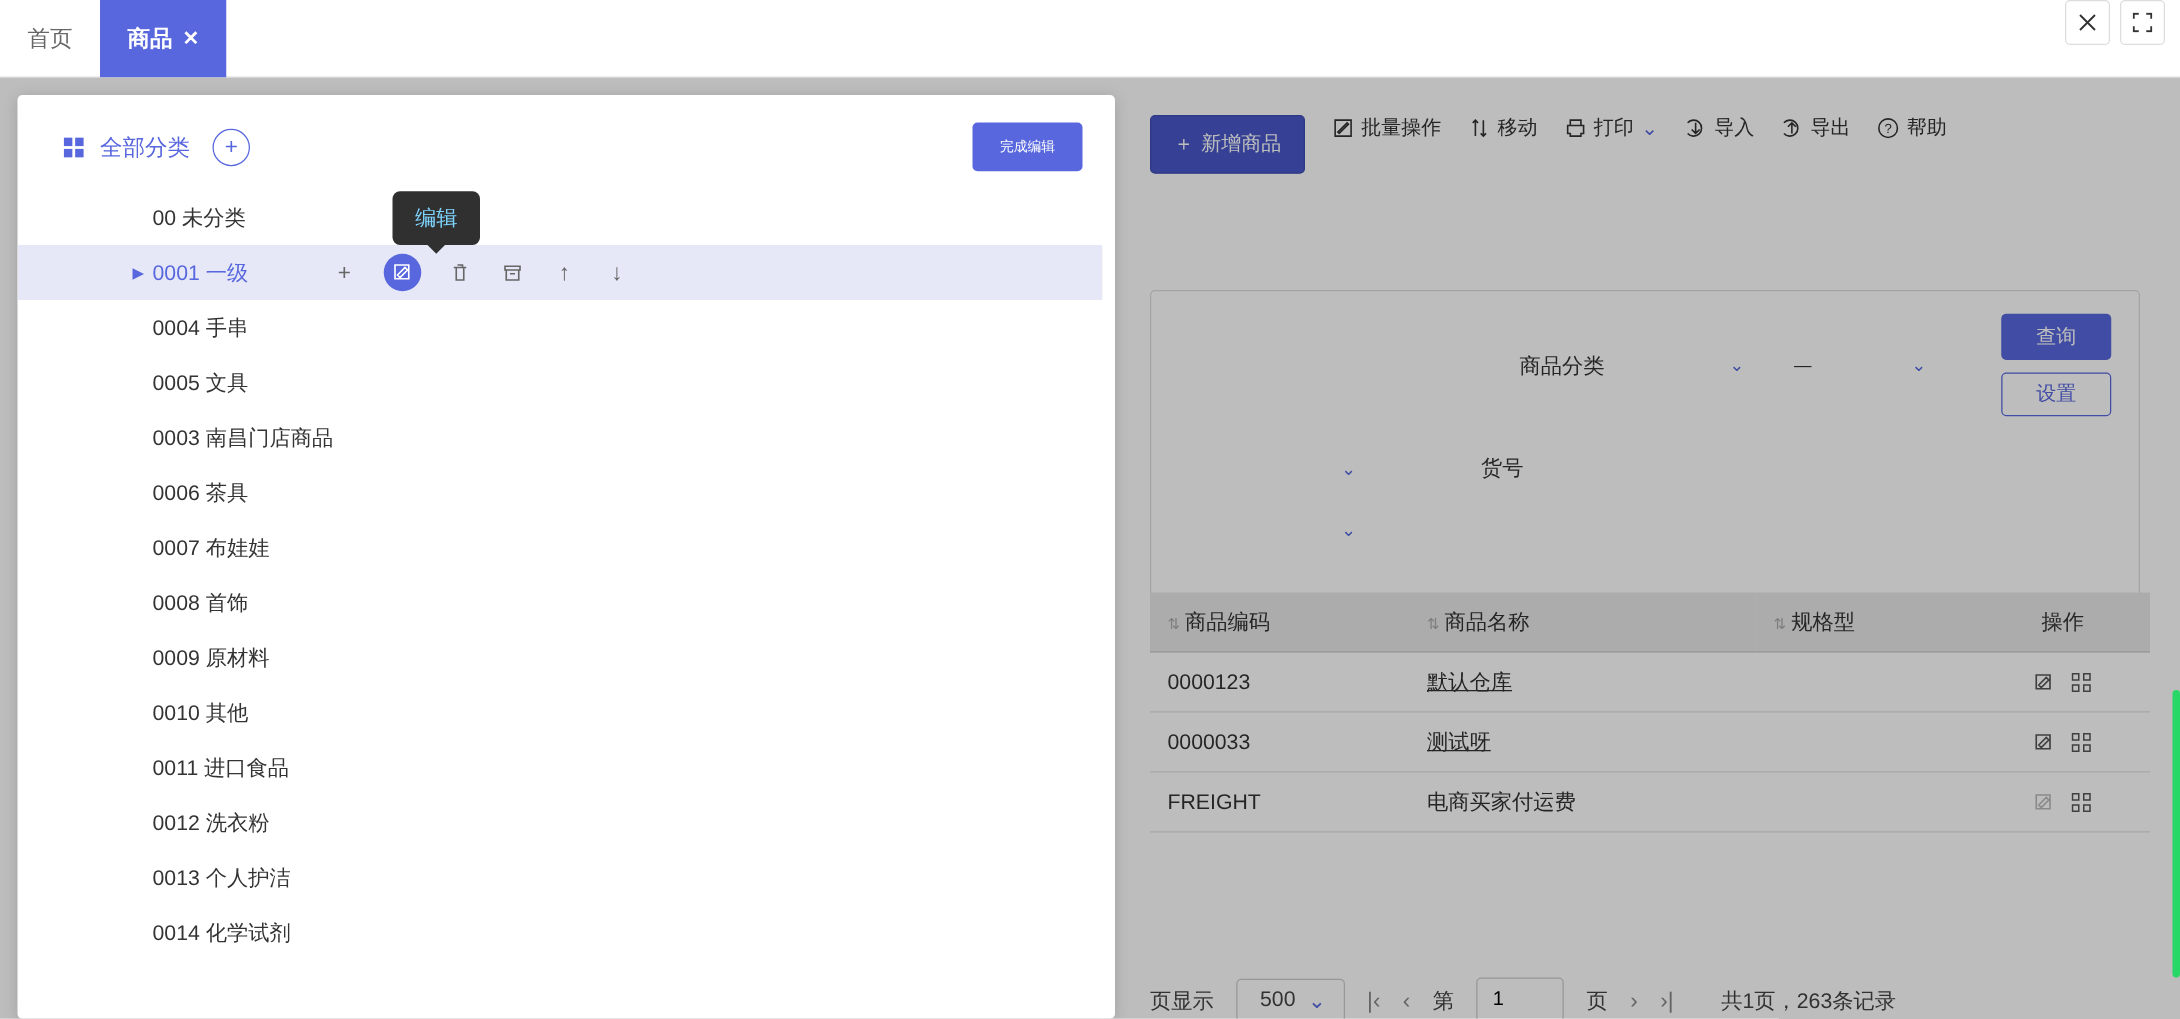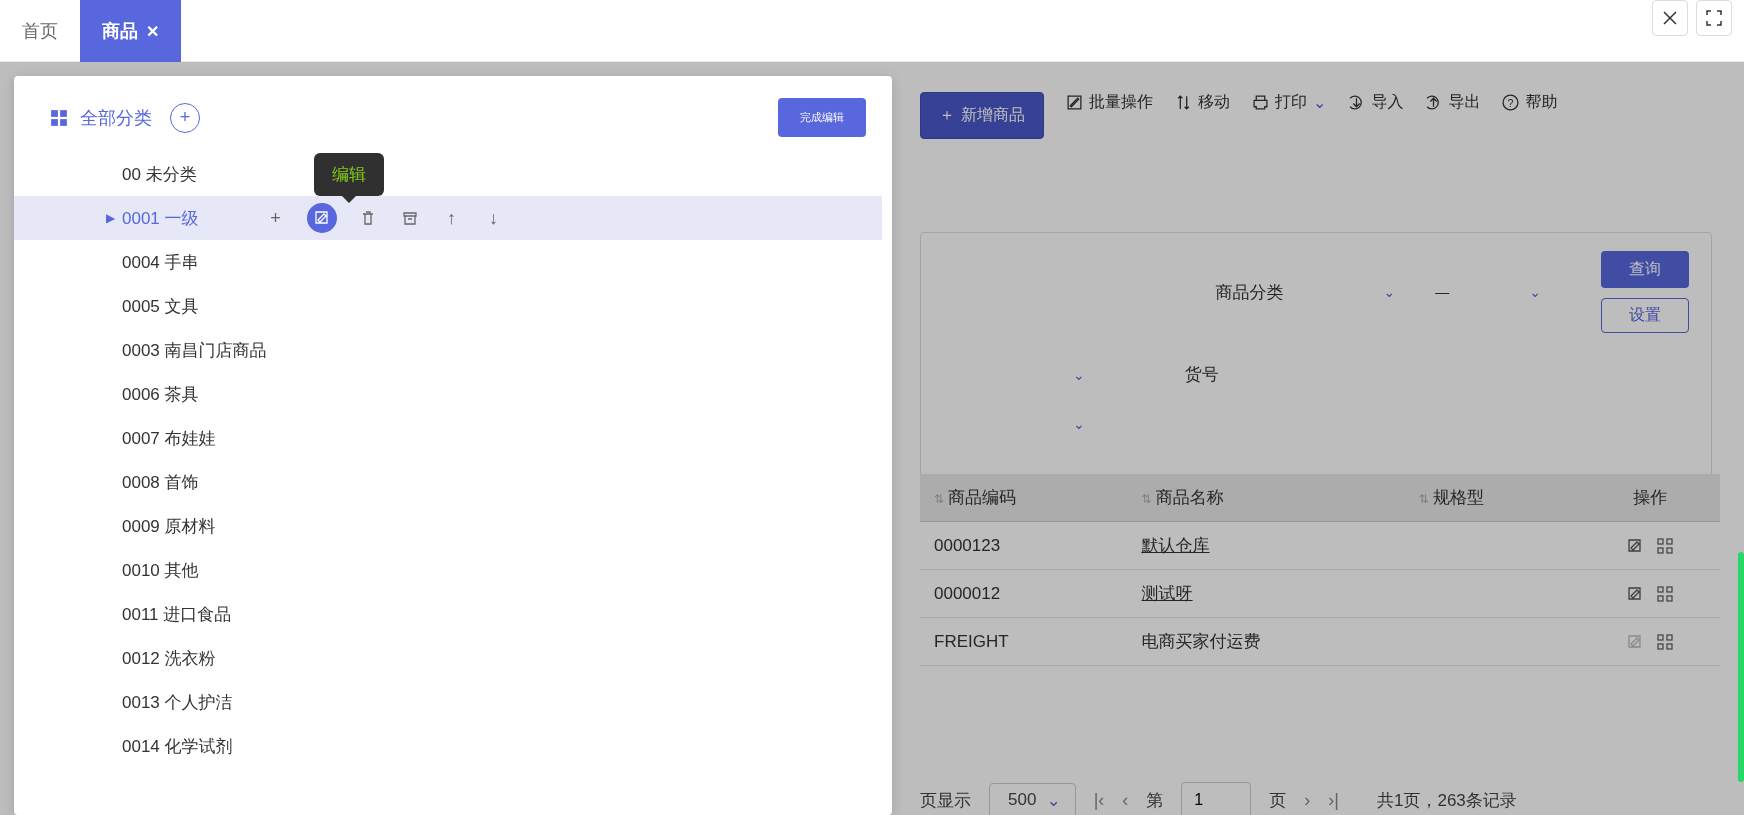--- a/index.html
+++ b/index.html
@@ -44,21 +44,21 @@
 .tree::-webkit-scrollbar { width: 18px; }
 .tree::-webkit-scrollbar-thumb { background: #c4c4c4; border-radius: 2px; }
 .tree::-webkit-scrollbar-track { background: #f1f1f1; }
 .tree-item { display: flex; align-items: center; height: 44px; padding-left: 108px; font-size: 17px; color: #333; gap: 6px; cursor: pointer; position: relative; }
 .tree-item.selected { background: #e6e8f7; color: #5867dd; }
 .tree-item .caret { position: absolute; left: 92px; color: #888; font-size: 12px; }
 .tree-item.selected .caret { color: #5867dd; }
 .item-actions { display: flex; align-items: center; gap: 20px; margin-left: 60px; color: #666; font-size: 18px; }
 .item-actions .act { cursor: pointer; width: 22px; display: inline-flex; justify-content: center; }
 .item-actions .act.current { background: #5867dd; color: #fff; width: 30px; height: 30px; border-radius: 50%; align-items: center; }
-.tooltip { position: absolute; background: #303030; color: #84cc16; padding: 10px 18px; border-radius: 6px; font-size: 17px; z-index: 100; }
+.tooltip { position: absolute; background: #303030; color: #7dd3fc; padding: 10px 18px; border-radius: 6px; font-size: 17px; z-index: 100; }
 .tooltip::after { content: ""; position: absolute; bottom: -7px; left: 50%; transform: translateX(-50%); border: 7px solid transparent; border-top-color: #303030; border-bottom: none; }
 .green-bar { position: absolute; right: 0; top: 490px; width: 6px; height: 230px; background: #27d866; border-radius: 3px; }
 svg { display: block; }
 </style>
 </head>
 <body>
 
 <div class="top-bar">
   <div class="tabs">
     <div class="tab">
@@ -178,21 +178,21 @@
                       <rect x="1" y="1" width="5" height="5" stroke="#555" stroke-width="1.2" fill="none"></rect>
                       <rect x="10" y="1" width="5" height="5" stroke="#555" stroke-width="1.2" fill="none"></rect>
                       <rect x="1" y="10" width="5" height="5" stroke="#555" stroke-width="1.2" fill="none"></rect>
                       <rect x="10" y="10" width="5" height="5" stroke="#555" stroke-width="1.2" fill="none"></rect>
                     </svg>
                   </span>
                 </div>
               </td>
             </tr>
             <tr>
-              <td>0000012</td>
+              <td>0000033</td>
               <td class="linked">测试呀</td>
               <td></td>
               <td>
                 <div class="row-actions">
                   <span style="">
                     <svg width="16" height="16" viewBox="0 0 16 16">
                       <path d="M2 2 H13 V13 H2 Z M4 10 L10 4 L12 6 L6 12 Z" stroke="currentColor" stroke-width="1.3" fill="none"></path>
                     </svg>
                   </span>
                   <span>

